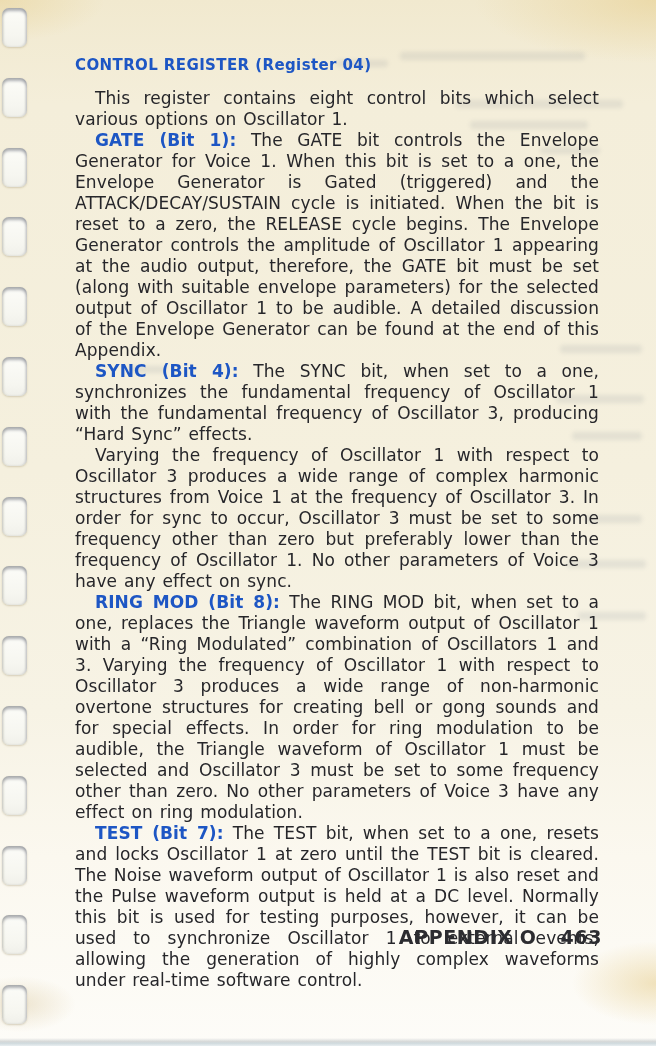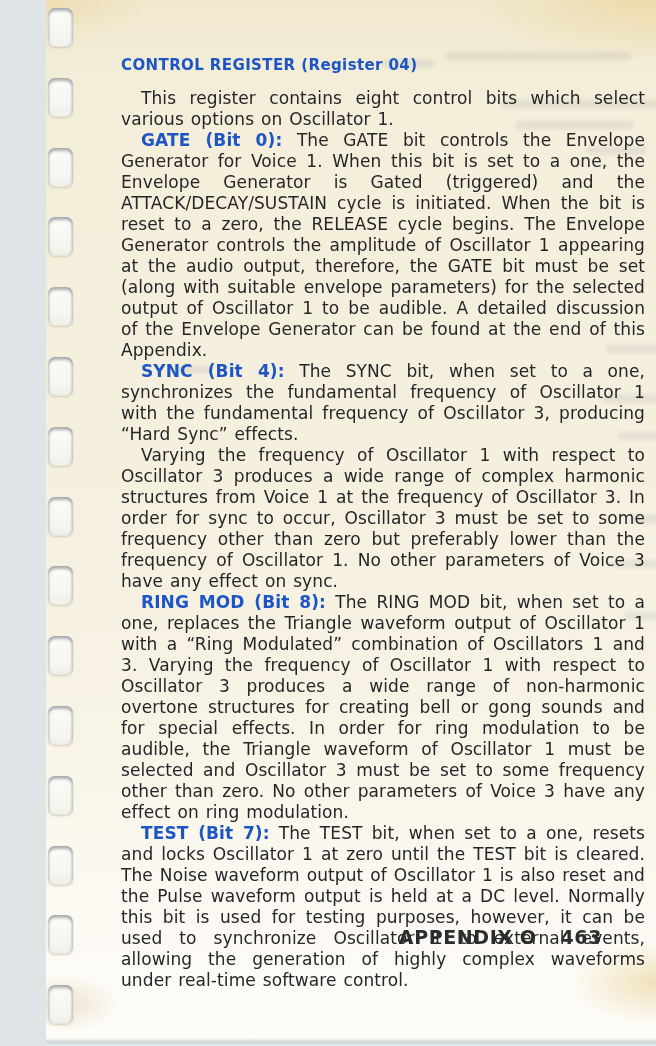--- a/index.html
+++ b/index.html
@@ -15,21 +15,20 @@
     font-family:"DejaVu Sans","Liberation Sans",sans-serif;
   }
   .page{
     position:absolute;inset:0;
     background:
       radial-gradient(ellipse 260px 90px at 100% 0%, rgba(231,206,140,0.55), rgba(231,206,140,0) 70%),
       radial-gradient(ellipse 150px 60px at 0% 0%, rgba(231,206,140,0.45), rgba(231,206,140,0) 70%),
       radial-gradient(ellipse 120px 60px at 100% 94%, rgba(228,201,132,0.5), rgba(228,201,132,0) 70%),
       radial-gradient(ellipse 80px 40px at 3% 96%, rgba(215,195,150,0.4), rgba(215,195,150,0) 70%),
       linear-gradient(180deg,#f1e9cf 0%,#f4eeda 10%,#f5f0de 45%,#f7f3e5 68%,#fbf8ef 82%,#fdfcf8 100%);
-    margin-left: 46px;
   }
   .page-edge{
     position:absolute;left:0;right:0;bottom:0;height:8px;
     background:linear-gradient(180deg, rgba(140,150,158,0) 0%, rgba(140,150,158,0.35) 45%, rgba(205,216,220,0.95) 65%, #e9eff1 100%);
   }
   .hole{
     position:absolute;left:2px;width:25px;height:39px;border-radius:7px;
     background:linear-gradient(180deg,#fcfcf8 0%,#f6f6f0 70%,#f0f0ea 100%);
     box-shadow:
       inset 0 3px 3px rgba(60,65,80,0.40),
@@ -100,21 +99,21 @@
       <div class="smudge" style="left: 578px; top: 612px; width: 68px; height: 8px;"></div>
       <div class="smudge" style="left: 128px; top: 366px; width: 38px; height: 7px;"></div>
     </div>
 
   <div class="content">
     <h1 class="title">CONTROL REGISTER (Register 04)</h1>
 
     <p class="para">
 <span>This register contains eight control bits which select various options on Oscillator 1.</span></p>
 
-    <p class="para"><span class="bit-label">GATE (Bit 0):</span>
+    <p class="para"><span class="bit-label">GATE (Bit 1):</span>
 <span>The GATE bit controls the Envelope Generator for Voice 1. When this bit is set to a one, the Envelope Generator is Gated (triggered) and the ATTACK/DECAY/SUSTAIN cycle is initiated. When the bit is reset to a zero, the RELEASE cycle begins. The Envelope Generator controls the amplitude of Oscillator 1 appearing at the audio output, therefore, the GATE bit must be set (along with suitable envelope parameters) for the selected output of Oscillator 1 to be audible. A detailed discussion of the Envelope Generator can be found at the end of this Appendix.</span></p>
 
     <p class="para"><span class="bit-label">SYNC (Bit 4):</span>
 <span>The SYNC bit, when set to a one, synchronizes the fundamental frequency of Oscillator 1 with the fundamental frequency of Oscillator 3, producing “Hard Sync” effects.</span></p>
 
     <p class="para">
 <span>Varying the frequency of Oscillator 1 with respect to Oscillator 3 produces a wide range of complex harmonic structures from Voice 1 at the frequency of Oscillator 3. In order for sync to occur, Oscillator 3 must be set to some frequency other than zero but preferably lower than the frequency of Oscillator 1. No other parameters of Voice 3 have any effect on sync.</span></p>
 
     <p class="para"><span class="bit-label">RING MOD (Bit 8):</span>
 <span>The RING MOD bit, when set to a one, replaces the Triangle waveform output of Oscillator 1 with a “Ring Modulated” combination of Oscillators 1 and 3. Varying the frequency of Oscillator 1 with respect to Oscillator 3 produces a wide range of non-harmonic overtone structures for creating bell or gong sounds and for special effects. In order for ring modulation to be audible, the Triangle waveform of Oscillator 1 must be selected and Oscillator 3 must be set to some frequency other than zero. No other parameters of Voice 3 have any effect on ring modulation.</span></p>

